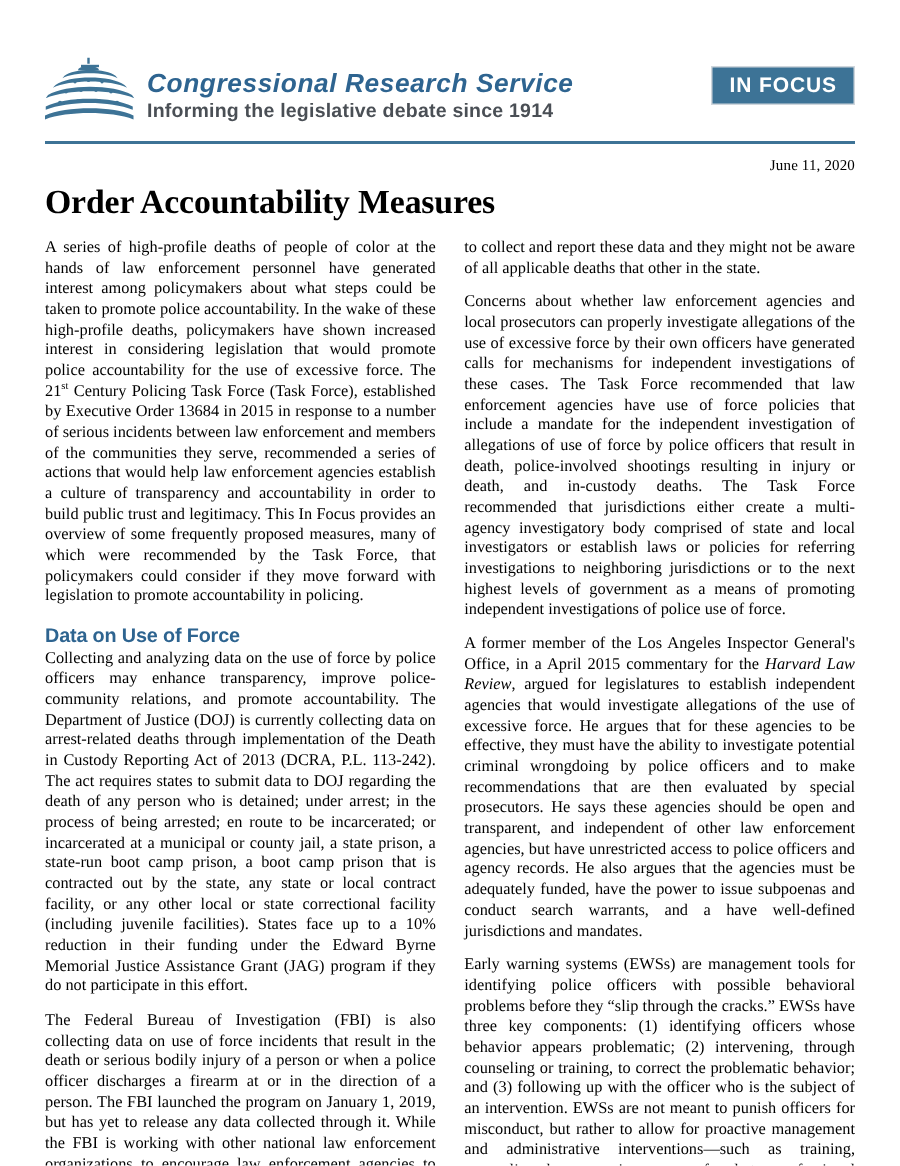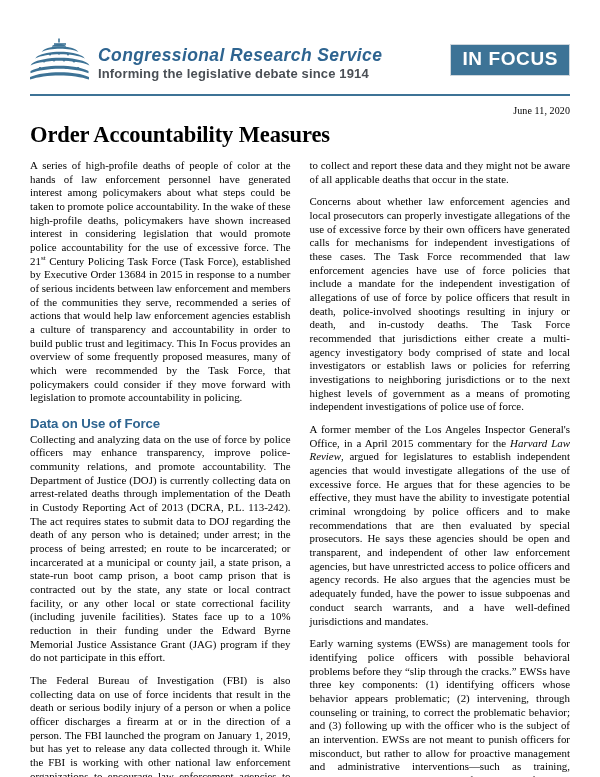--- a/index.html
+++ b/index.html
@@ -57,21 +57,21 @@
     letter-spacing: 0.15px;
     margin-top: 2px;
     white-space: nowrap;
     font-weight: bold;
   }
   .infocus-badge {
     background: #3d7396;
     color: #ffffff;
     font-family: "Liberation Sans", sans-serif;
     font-weight: bold;
-    font-size: 19px;
+    font-size: 14px;
     letter-spacing: 0.6px;
     padding: 3px 11px 5px 11px;
     line-height: 1.15;
     margin-top: 4px;
     border: 1px solid #cfd6dc;
   }
   .rule {
     height: 2px;
     background: #3d7396;
     margin-top: 8px;
@@ -189,21 +189,21 @@
     <div class="col">
       <p class="body"><span>A series of high-profile deaths of people of color at the hands of law enforcement personnel have generated interest among policymakers about what steps could be taken to promote police accountability. In the wake of these high-profile deaths, policymakers have shown increased interest in considering legislation that would promote police accountability for the use of excessive force. The 21</span><sup>st</sup><span> Century Policing Task Force (Task Force), established by Executive Order 13684 in 2015 in response to a number of serious incidents between law enforcement and members of the communities they serve, recommended a series of actions that would help law enforcement agencies establish a culture of transparency and accountability in order to build public trust and legitimacy. This In Focus provides an overview of some frequently proposed measures, many of which were recommended by the Task Force, that policymakers could consider if they move forward with legislation to promote accountability in policing.</span></p>
 
       <h2 class="section">Data on Use of Force</h2>
       <p class="body">Collecting and analyzing data on the use of force by police officers may enhance transparency, improve police-community relations, and promote accountability. The Department of Justice (DOJ) is currently collecting data on arrest-related deaths through implementation of the Death in Custody Reporting Act of 2013 (DCRA, P.L. 113-242). The act requires states to submit data to DOJ regarding the death of any person who is detained; under arrest; in the process of being arrested; en route to be incarcerated; or incarcerated at a municipal or county jail, a state prison, a state-run boot camp prison, a boot camp prison that is contracted out by the state, any state or local contract facility, or any other local or state correctional facility (including juvenile facilities). States face up to a 10% reduction in their funding under the Edward Byrne Memorial Justice Assistance Grant (JAG) program if they do not participate in this effort.</p>
       <p class="body">The Federal Bureau of Investigation (FBI) is also collecting data on use of force incidents that result in the death or serious bodily injury of a person or when a police officer discharges a firearm at or in the direction of a person. The FBI launched the program on January 1, 2019, but has yet to release any data collected through it. While the FBI is working with other national law enforcement organizations to encourage law enforcement agencies to submit data, participation in the program is voluntary.</p>
 
     </div>
 
     <div class="col">
-      <p class="body">to collect and report these data and they might not be aware of all applicable deaths that occur in the state.</p>
+      <p class="body">to collect and report these data and they might not be aware of all applicable deaths that other in the state.</p>
 
       <p class="body">Concerns about whether law enforcement agencies and local prosecutors can properly investigate allegations of the use of excessive force by their own officers have generated calls for mechanisms for independent investigations of these cases. The Task Force recommended that law enforcement agencies have use of force policies that include a mandate for the independent investigation of allegations of use of force by police officers that result in death, police-involved shootings resulting in injury or death, and in-custody deaths. The Task Force recommended that jurisdictions either create a multi-agency investigatory body comprised of state and local investigators or establish laws or policies for referring investigations to neighboring jurisdictions or to the next highest levels of government as a means of promoting independent investigations of police use of force.</p>
       <p class="body"><span>A former member of the Los Angeles Inspector General's Office, in a April 2015 commentary for the </span><em>Harvard Law Review</em><span>, argued for legislatures to establish independent agencies that would investigate allegations of the use of excessive force. He argues that for these agencies to be effective, they must have the ability to investigate potential criminal wrongdoing by police officers and to make recommendations that are then evaluated by special prosecutors. He says these agencies should be open and transparent, and independent of other law enforcement agencies, but have unrestricted access to police officers and agency records. He also argues that the agencies must be adequately funded, have the power to issue subpoenas and conduct search warrants, and a have well-defined jurisdictions and mandates.</span></p>
 
       <p class="body tight">Early warning systems (EWSs) are management tools for identifying police officers with possible behavioral problems before they “slip through the cracks.” EWSs have three key components: (1) identifying officers whose behavior appears problematic; (2) intervening, through counseling or training, to correct the problematic behavior; and (3) following up with the officer who is the subject of an intervention. EWSs are not meant to punish officers for misconduct, but rather to allow for proactive management and administrative interventions—such as training, counseling by supervisors, or referral to professional counselors—before serious problems arise. According to DOJ, EWSs are common features of consent decrees that the department enters into with law enforcement agencies to reform their policing practices.</p>
     </div>
 
   </div>
 
 

